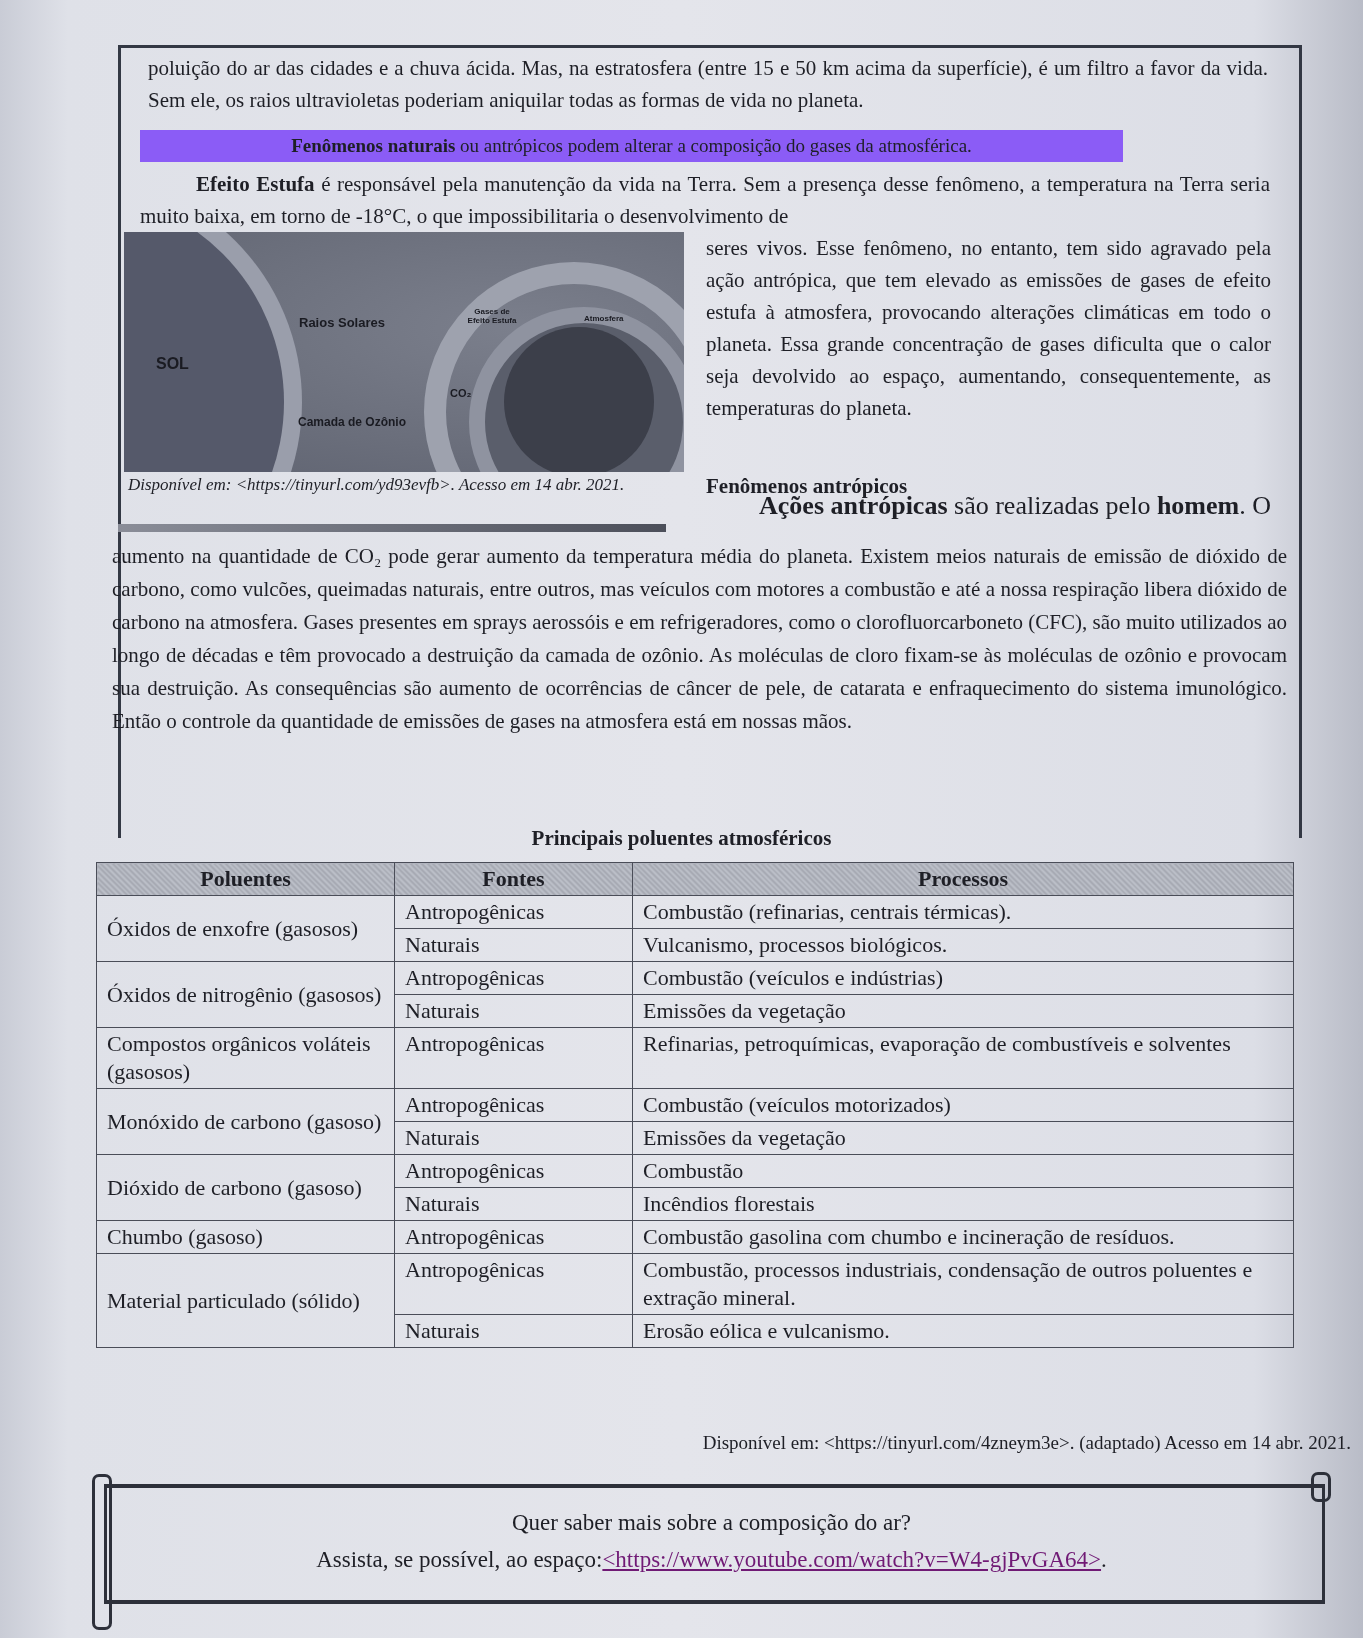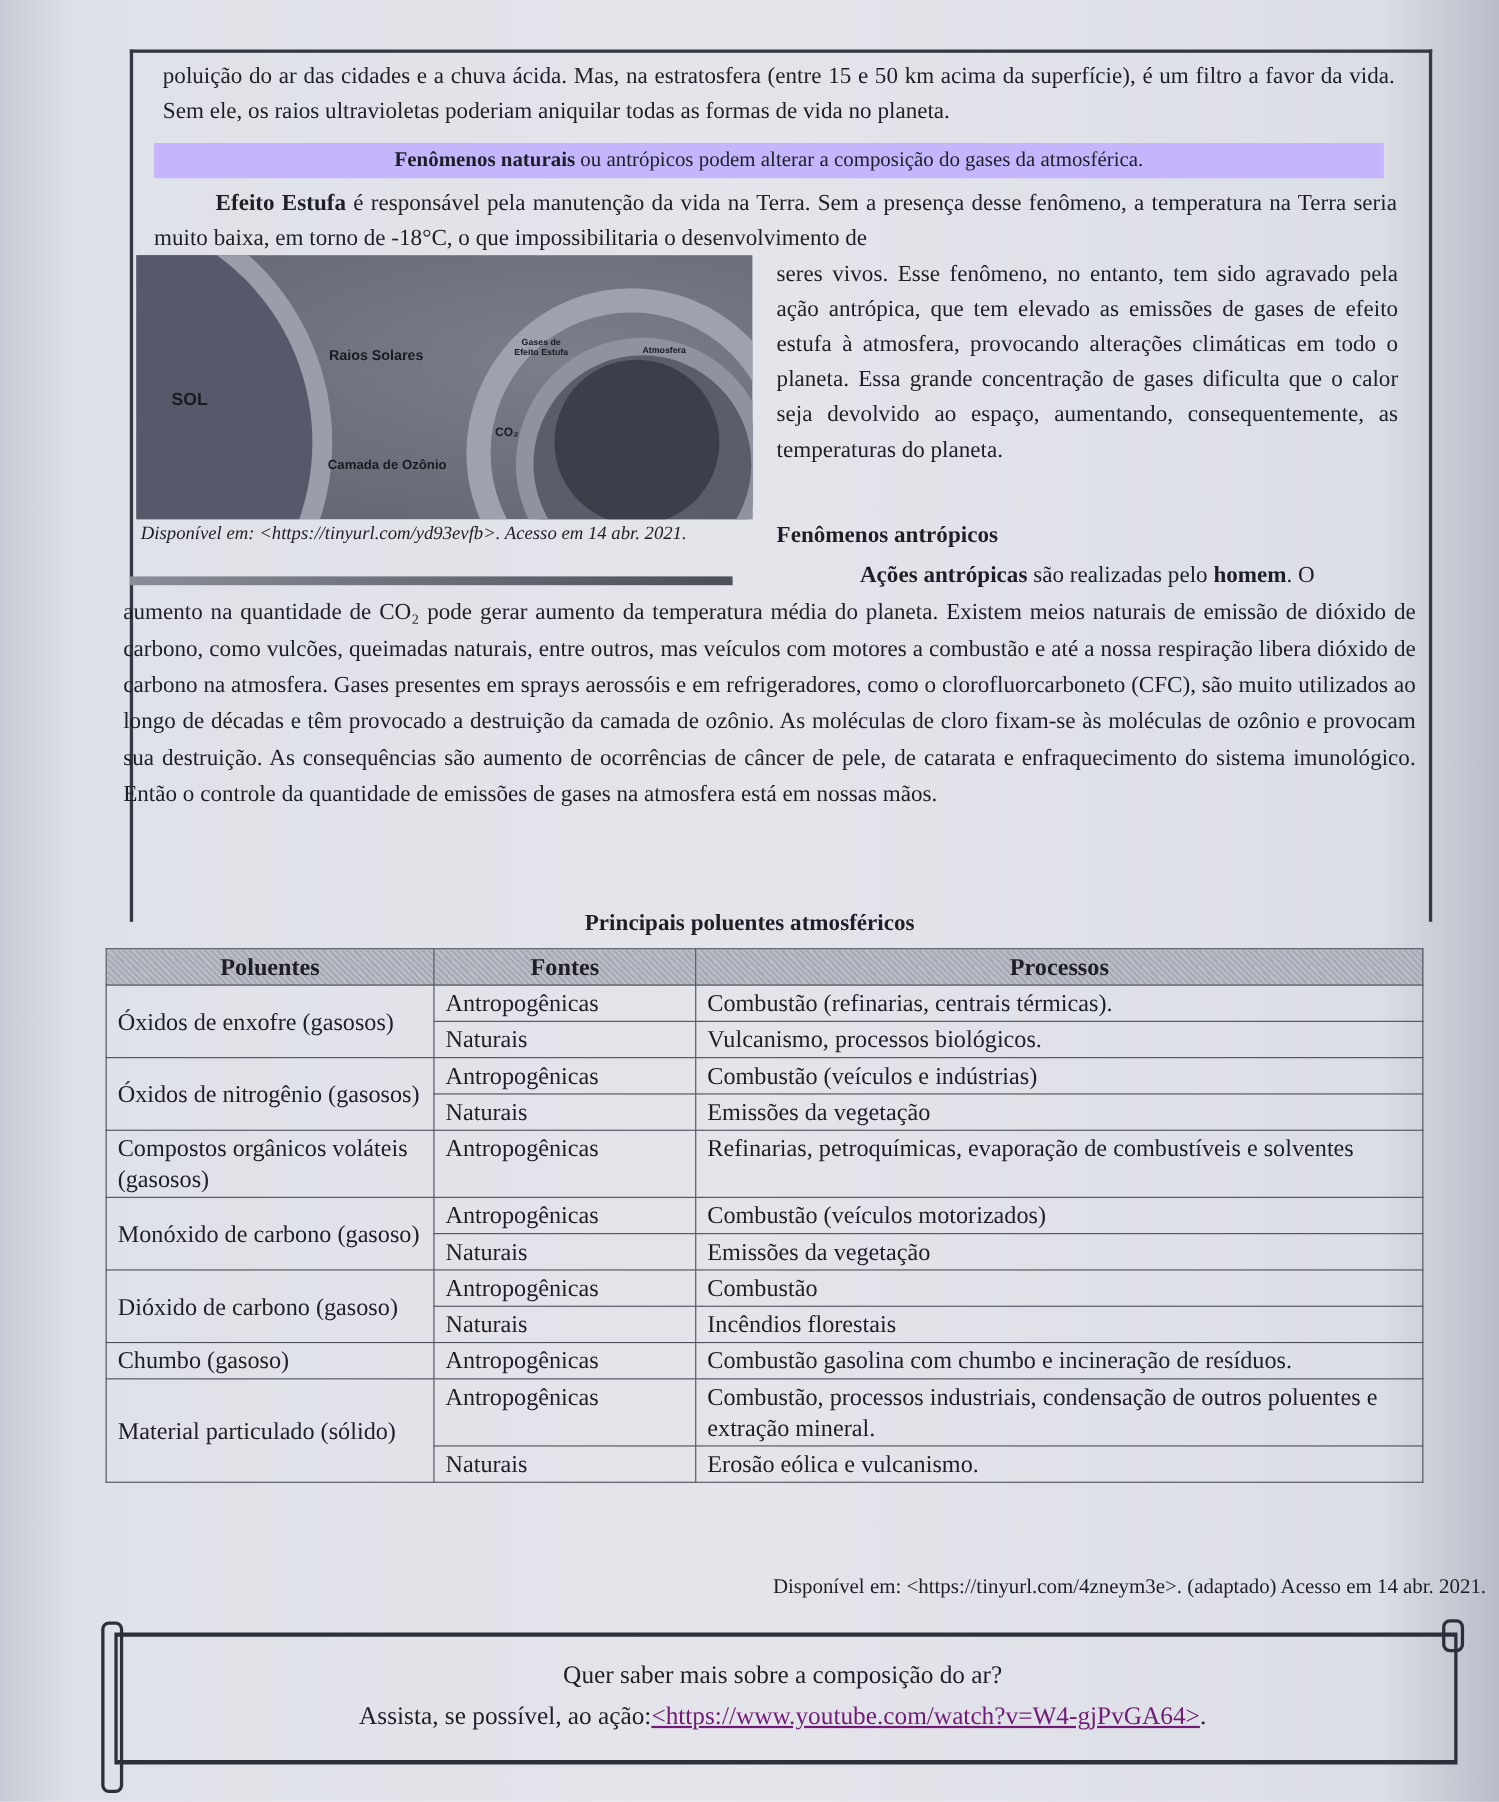--- a/index.html
+++ b/index.html
@@ -10,22 +10,22 @@
     color: #1e1f26;
     position: relative;
   }
   .page-frame {
     position: absolute; left: 118px; top: 45px; width: 1178px; height: 790px;
     border-top: 3px solid #333844; border-right: 3px solid #333844; border-left: 3px solid #333844;
   }
   .p { position: absolute; font-size: 21px; line-height: 32px; text-align: justify; }
   .intro { left: 148px; top: 52px; width: 1120px; }
   .band {
-    position: absolute; left: 140px; top: 130px; width: 1118px; height: 32px;
-    background: #c4b5fd; text-align: center; font-size: 19px; line-height: 32px;
+    position: absolute; left: 140px; top: 130px; width: 983px; height: 32px;
+    background: #8b5cf6; text-align: center; font-size: 19px; line-height: 32px;
   }
   .band b { font-weight: bold; }
   .efeito1 { left: 140px; top: 168px; width: 1130px; text-indent: 56px; }
   .figure {
     position: absolute; left: 124px; top: 232px; width: 560px; height: 240px;
     background: radial-gradient(ellipse at 70% 40%, #7b7f8c 0%, #6a6e7b 60%, #5e6270 100%);
     overflow: hidden;
   }
   .sun { position: absolute; left: -260px; top: -40px; width: 420px; height: 420px; border-radius: 50%;
          background: #55596a; box-shadow: 0 0 0 18px #9a9eab; }
@@ -38,21 +38,21 @@
   .lbl-sol { left: 32px; top: 123px; font-size: 16px; }
   .lbl-raios { left: 175px; top: 83px; font-size: 13px; }
   .lbl-camada { left: 174px; top: 183px; font-size: 12px; }
   .lbl-co2 { left: 326px; top: 155px; font-size: 11px; }
   .lbl-gases { left: 343px; top: 75px; font-size: 8px; line-height: 9px; text-align: center; }
   .lbl-atm { left: 460px; top: 82px; font-size: 8px; }
   .caption { position: absolute; left: 128px; top: 474px; width: 548px; font-style: italic; font-size: 17px; line-height: 22px; text-align: justify; }
   .dark-rule { position: absolute; left: 118px; top: 524px; width: 548px; height: 8px; background: linear-gradient(90deg,#8a8d98,#4c4f5a); }
   .efeito2 { left: 706px; top: 232px; width: 565px; }
   .subhead { position: absolute; left: 706px; top: 474px; font-size: 21px; font-weight: bold; }
-  .acoes { position: absolute; left: 706px; top: 506px; width: 565px; font-size: 21px; line-height: 32px; text-align: center; }
+  .acoes { position: absolute; left: 706px; top: 490px; width: 565px; font-size: 26px; line-height: 32px; text-align: right; }
   .long { left: 112px; top: 540px; width: 1175px; line-height: 33px; }
   .table-title { position: absolute; left: 0; width: 1363px; top: 826px; text-align: center; font-size: 21px; font-weight: bold; }
   table.pol {
     position: absolute; left: 96px; top: 862px; width: 1198px;
     border-collapse: collapse; font-size: 22px; line-height: 28px; border-radius: 22px;
   }
   table.pol th {
     background: repeating-linear-gradient(45deg, #a6a9b3 0 2px, #bcbfc8 2px 4px);
     font-weight: bold; text-align: center; padding: 2px 6px; border: 1px solid #4a4d58;
   }
@@ -176,14 +176,14 @@
     </tbody>
 </table>
 
 <div class="source2">Disponível em: &lt;https://tinyurl.com/4zneym3e&gt;. (adaptado) Acesso em 14 abr. 2021.</div>
 
 <div class="scroll-curl-l"></div>
 <div class="scroll-curl-r"></div>
 <div class="scroll"></div>
 <div class="scroll-q">Quer saber mais sobre a composição do ar?</div>
 <div class="scroll-a">
-  <span>Assista, se possível, ao ação:</span><a>&lt;https://www.youtube.com/watch?v=W4-gjPvGA64&gt;</a><span>.</span>
+  <span>Assista, se possível, ao espaço:</span><a>&lt;https://www.youtube.com/watch?v=W4-gjPvGA64&gt;</a><span>.</span>
 </div>
 
 </body></html>

